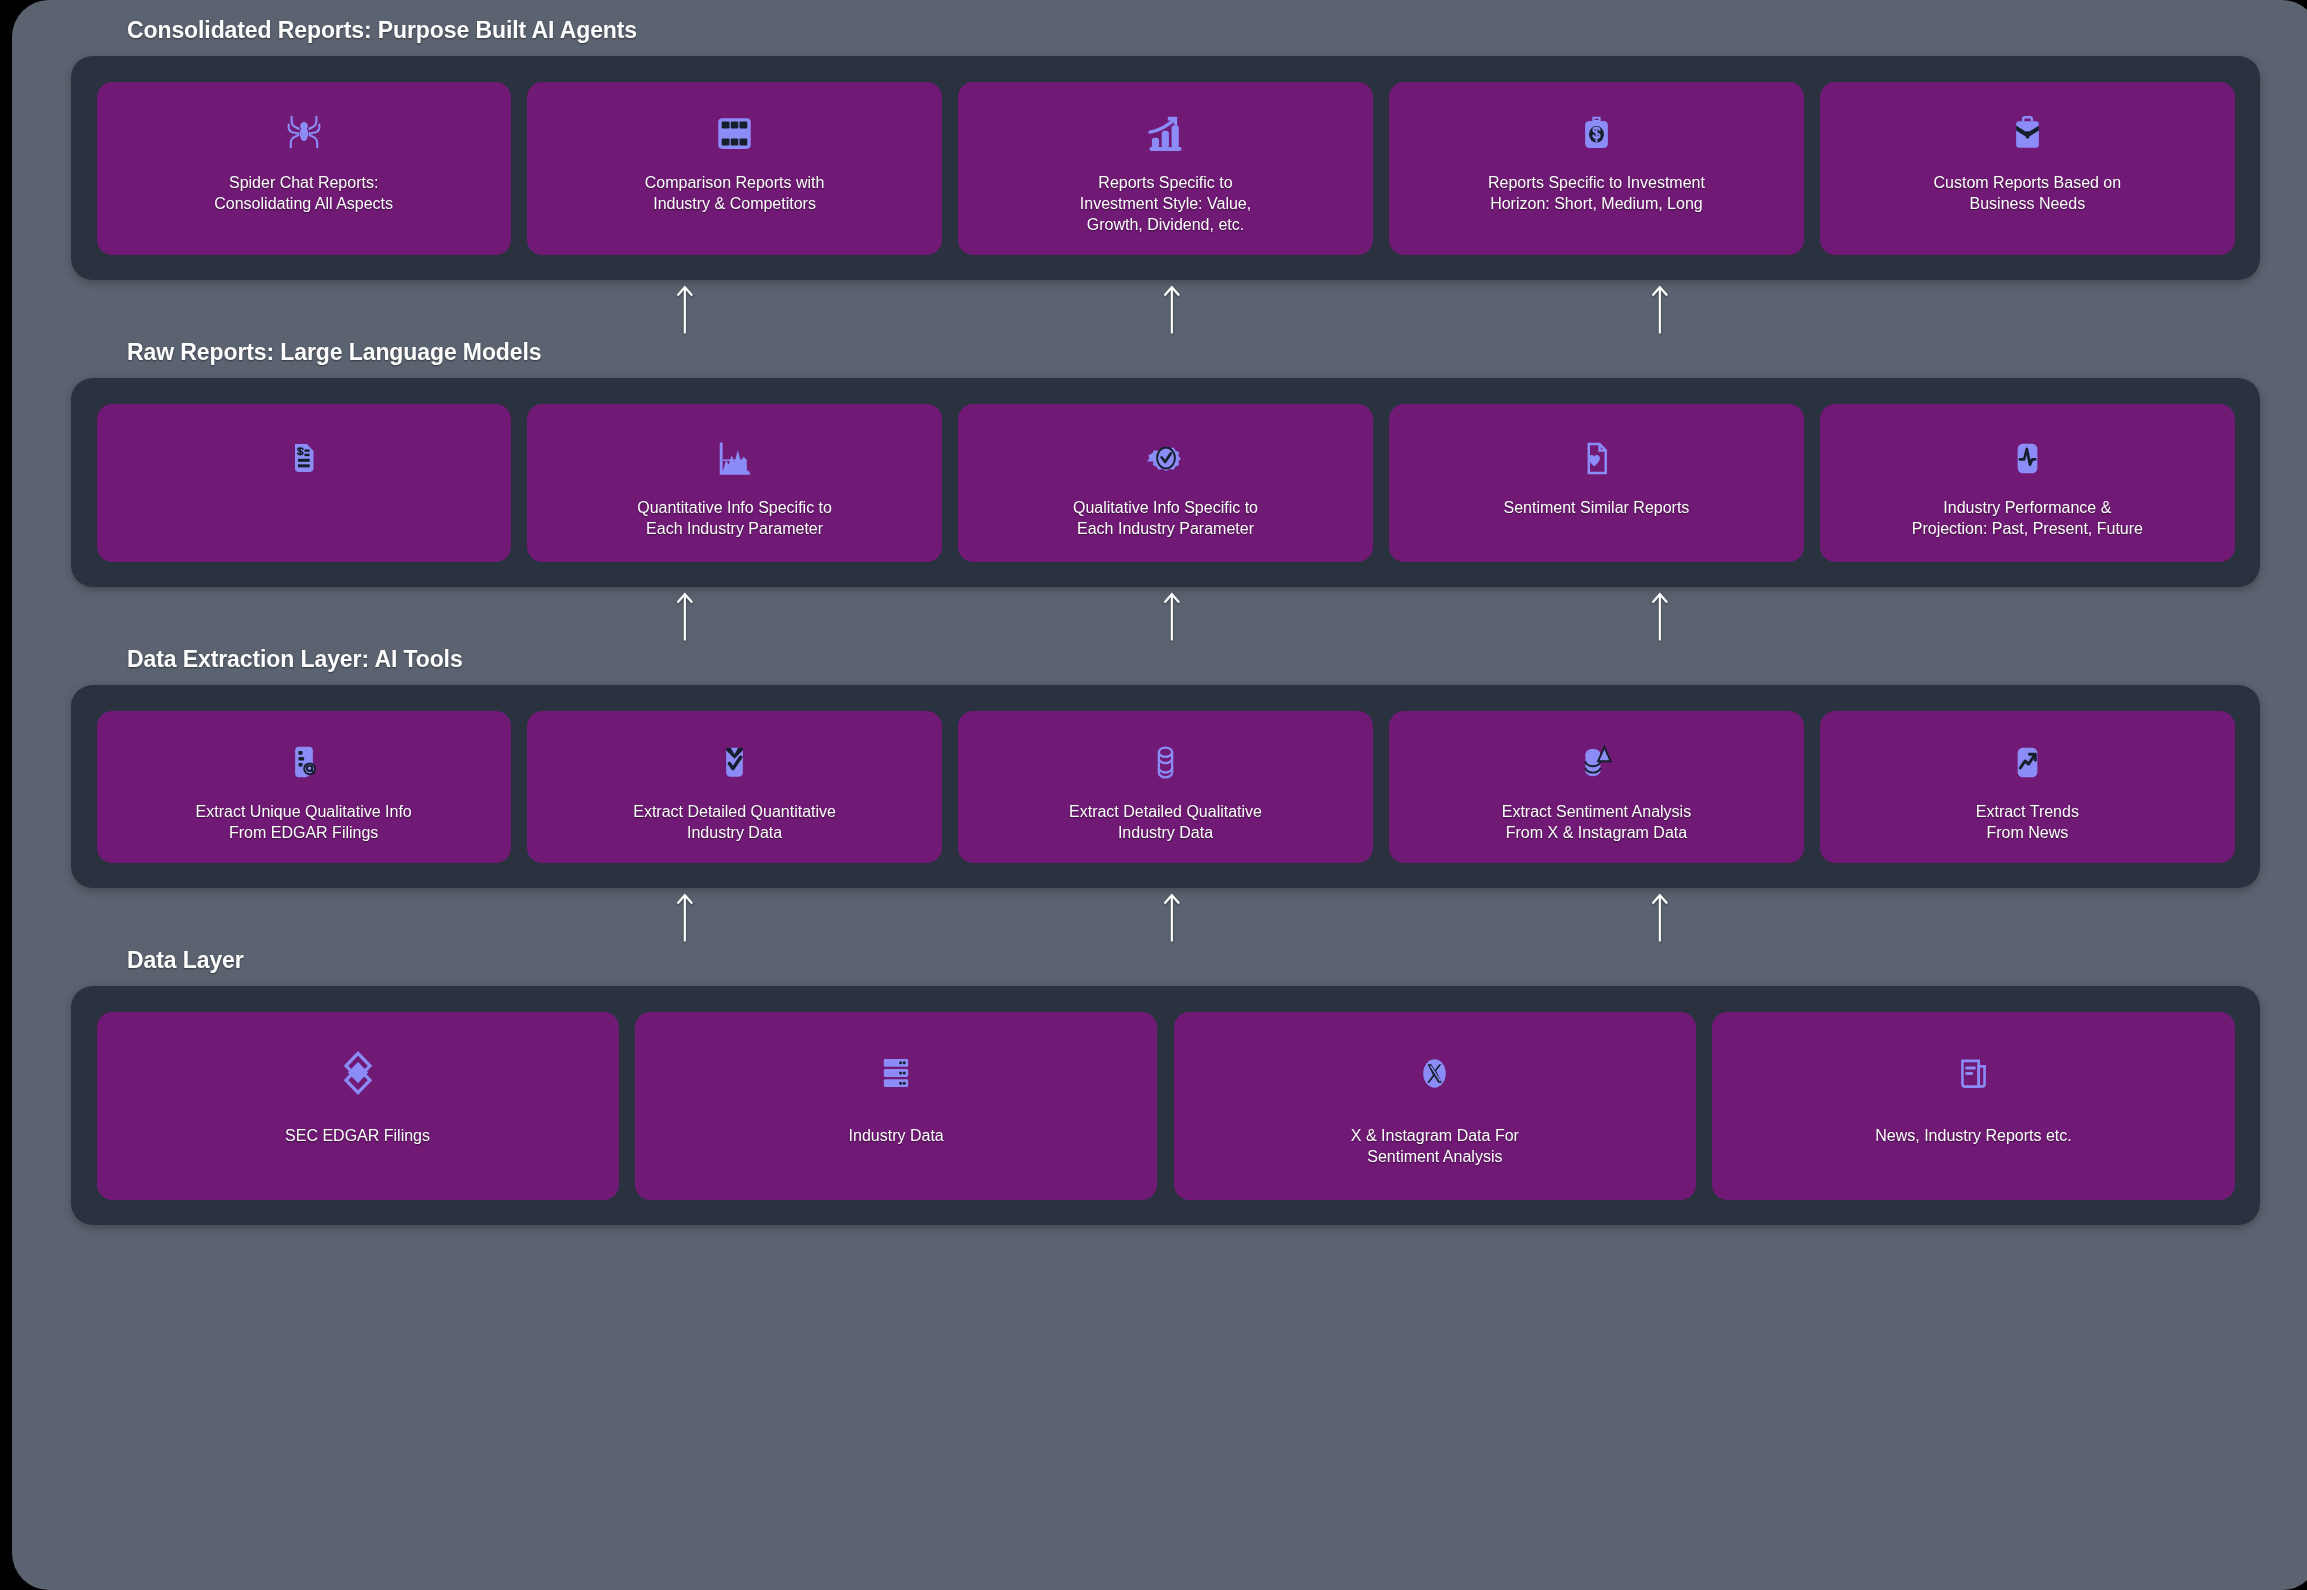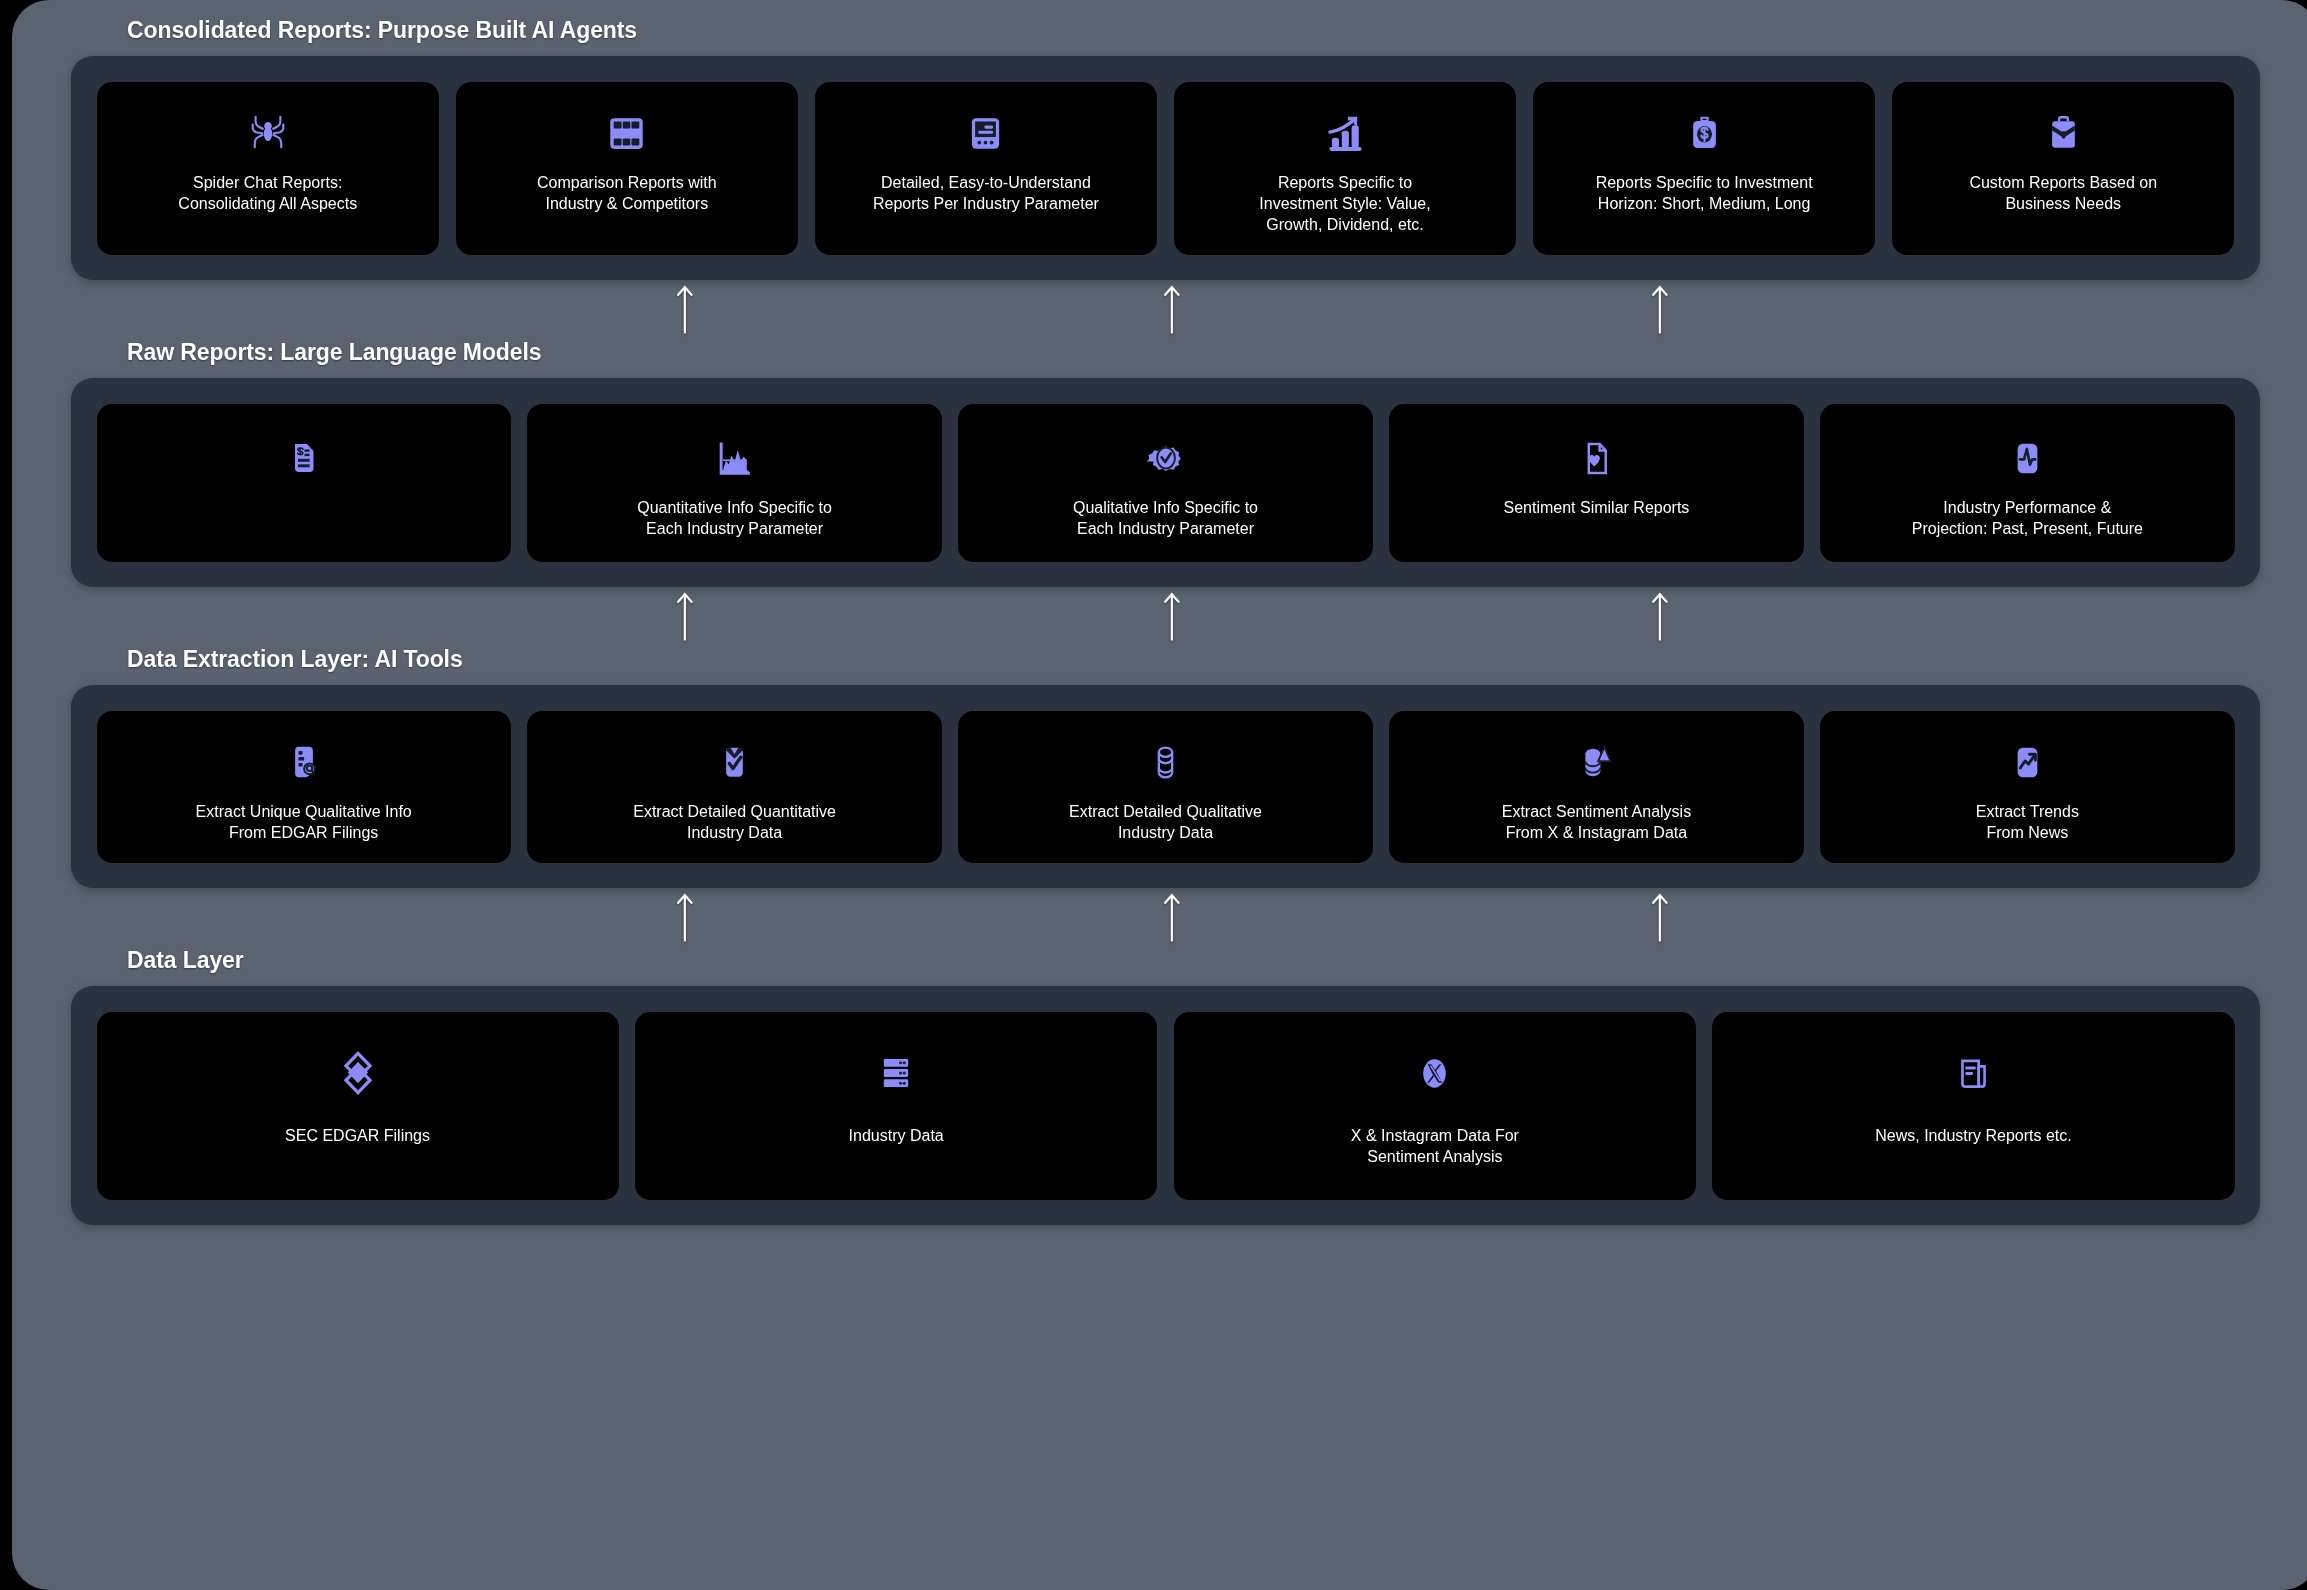--- a/index.html
+++ b/index.html
@@ -32,21 +32,21 @@
     border-radius:21.7px;
     margin:0 59px;
     padding:25.5px 25.5px;
     box-sizing:border-box;
     display:flex;
     gap:16.6px;
     align-items:stretch;
     box-shadow:0 2.5px 9px rgba(0,0,0,0.25);
   }
   .card {
-    background:#000000;
+    background:#701a75;
     border-radius:15.3px;
     flex:1 1 0;
     min-width:0;
     display:flex;
     flex-direction:column;
     align-items:center;
     justify-content:flex-start;
     padding:24px 10.2px 19px;
     box-sizing:border-box;
   }
@@ -121,35 +121,20 @@
             <rect x="14.9" y="5" width="4.6" height="4.1" rx=".6" fill="#161e2b"></rect>
             <rect x="4.5" y="14.9" width="4.6" height="4.1" rx=".6" fill="#161e2b"></rect>
             <rect x="9.8" y="14.9" width="4.4" height="4.1" rx=".6" fill="#161e2b"></rect>
             <rect x="14.9" y="14.9" width="4.6" height="4.1" rx=".6" fill="#161e2b"></rect>
           </svg>
         </div>
         <div class="card-label">Comparison Reports with
 Industry &amp; Competitors</div>
       </div>
 
-      <div class="card">
-        <div class="card-icon">
-          <svg width="39" height="39" viewBox="0 0 24 24">
-            <rect x="3.6" y="2.6" width="16.8" height="18.8" rx="2.6" fill="#8b8cf7"></rect>
-            <rect x="5.6" y="4.6" width="12.8" height="9.6" fill="#161e2b"></rect>
-            <rect x="11.4" y="7.1" width="5.2" height="1.9" rx=".5" fill="#8b8cf7"></rect>
-            <rect x="7.6" y="10.3" width="9.0" height="1.9" rx=".5" fill="#8b8cf7"></rect>
-            <circle cx="8.2" cy="17.6" r="1.15" fill="#161e2b"></circle>
-            <circle cx="12.0" cy="17.6" r="1.15" fill="#161e2b"></circle>
-            <circle cx="15.8" cy="17.6" r="1.15" fill="#161e2b"></circle>
-          </svg>
-        </div>
-        <div class="card-label">Detailed, Easy-to-Understand
-Reports Per Industry Parameter</div>
-      </div>
 
       <div class="card">
         <div class="card-icon">
           <svg width="43" height="43" viewBox="0 0 24 24" fill="#8b8cf7">
             <rect x="3" y="19.6" width="18" height="2.1" rx="1"></rect>
             <rect x="4.4" y="14.4" width="4.0" height="5.6" rx="1.6"></rect>
             <rect x="9.9" y="10.5" width="4.0" height="9.5" rx="1.6"></rect>
             <rect x="15.4" y="7.4" width="4.0" height="12.6" rx="1.6"></rect>
             <path d="M3.3 11.2C7.0 10.6 12.6 8.3 17.2 3.9" stroke="#8b8cf7" stroke-width="1.9" fill="none" stroke-linecap="round"></path>
             <path d="M13.3 2.7h5.2v5.1l-1.9-1.0-.1-2.2-3.2.1z"></path>

